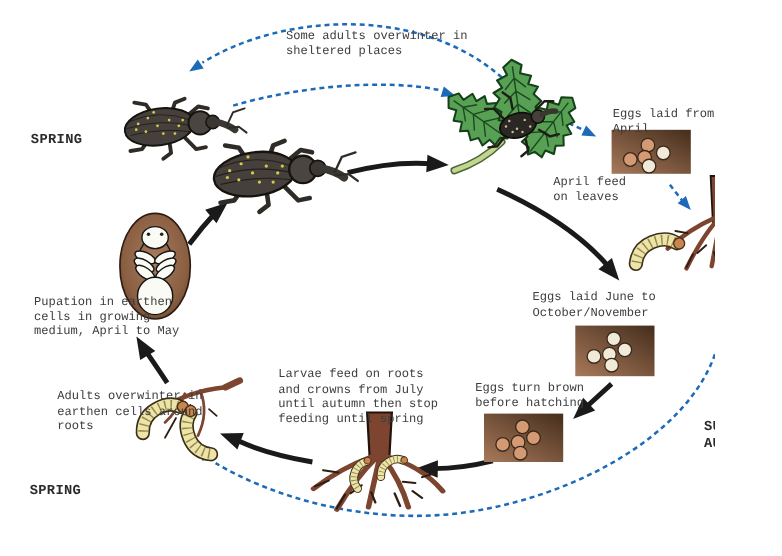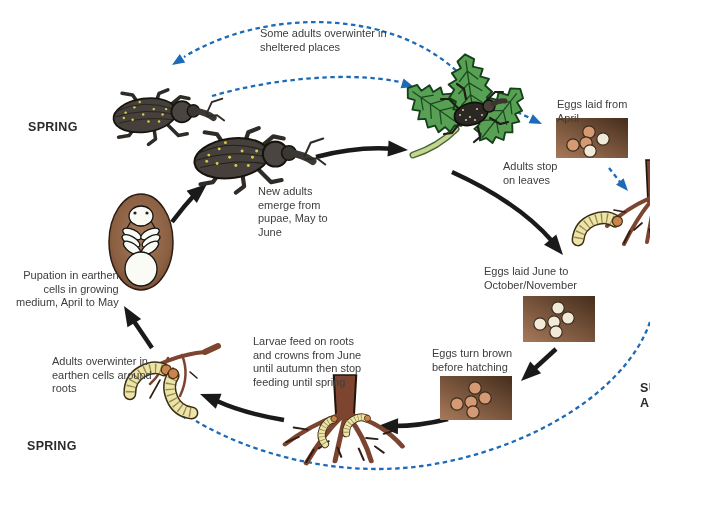--- a/index.html
+++ b/index.html
@@ -1,18 +1,18 @@
 <!DOCTYPE html>
 <html><head>
 <meta charset="utf-8">
 <style>
   html,body{margin:0;padding:0;background:#ffffff;}
   .canvas{
     position:relative;width:650px;height:505px;background:#ffffff;overflow:hidden;
-    font-family:Liberation Sans, sans-serif;
+    font-family:Liberation Mono, monospace;
   }
   .lbl{
     position:absolute;font-size:11px;line-height:13.5px;color:#3d3d3d;
     white-space:pre-line;letter-spacing:0;
   }
   .season{
     position:absolute;font-size:12.5px;line-height:15px;font-weight:bold;color:#2b2b2b;
     white-space:pre-line;letter-spacing:.3px;
   }
   svg.overlay{position:absolute;left:0;top:0;}
@@ -248,35 +248,31 @@
           <path d="M173,368 L170,385"></path>
       </g>
       <use href="#larva" transform="translate(128,388) rotate(-18)"></use>
       <use href="#larva" transform="translate(186,414) rotate(-100)"></use>
     </g>
   </svg>
 
   <div class="lbl" style="left:260px;top:27px;">Some adults overwinter in
 sheltered places</div>
   <div class="lbl" style="left:557px;top:98px;">Eggs laid from April</div>
-  <div class="lbl" style="left:503px;top:160px;">Adults stop
+  <div class="lbl" style="left:503px;top:160px;">April feed
 on leaves</div>
-  <div class="lbl" style="left:258px;top:185px;">New adults
-emerge from
-pupae,  May to
-June</div>
   <div class="lbl" style="left:484px;top:265px;">Eggs laid June to
 October/November</div>
   <div class="lbl" style="left:432px;top:347px;">Eggs turn brown
 before hatching</div>
   <div class="lbl" style="left:253px;top:335px;">Larvae feed on roots
-and crowns from June
+and crowns from July
 until autumn then stop
 feeding until spring</div>
-  <div class="lbl" style="left:16px;top:269px;text-align:right;">Pupation in earthen
+  <div class="lbl" style="left:31px;top:269px;">Pupation in earthen
 cells in growing
 medium, April to May</div>
   <div class="lbl" style="left:52px;top:355px;">Adults overwinter in
 earthen cells around
 roots</div>
 
   <div class="season" style="left:28px;top:120px;">SPRING</div>
   <div class="season" style="left:27px;top:439px;">SPRING</div>
   <div class="season" style="left:640px;top:381px;">SUMMER
 AUTUMN</div>

